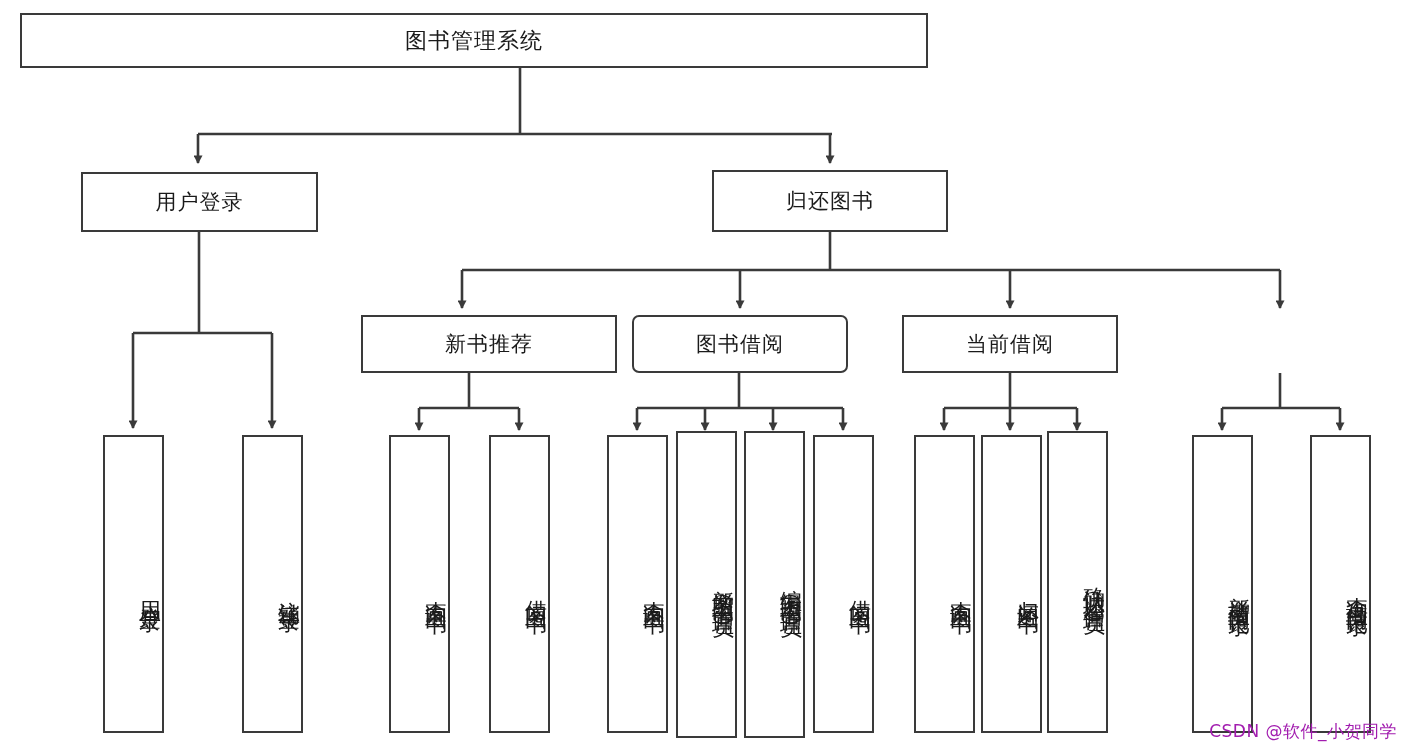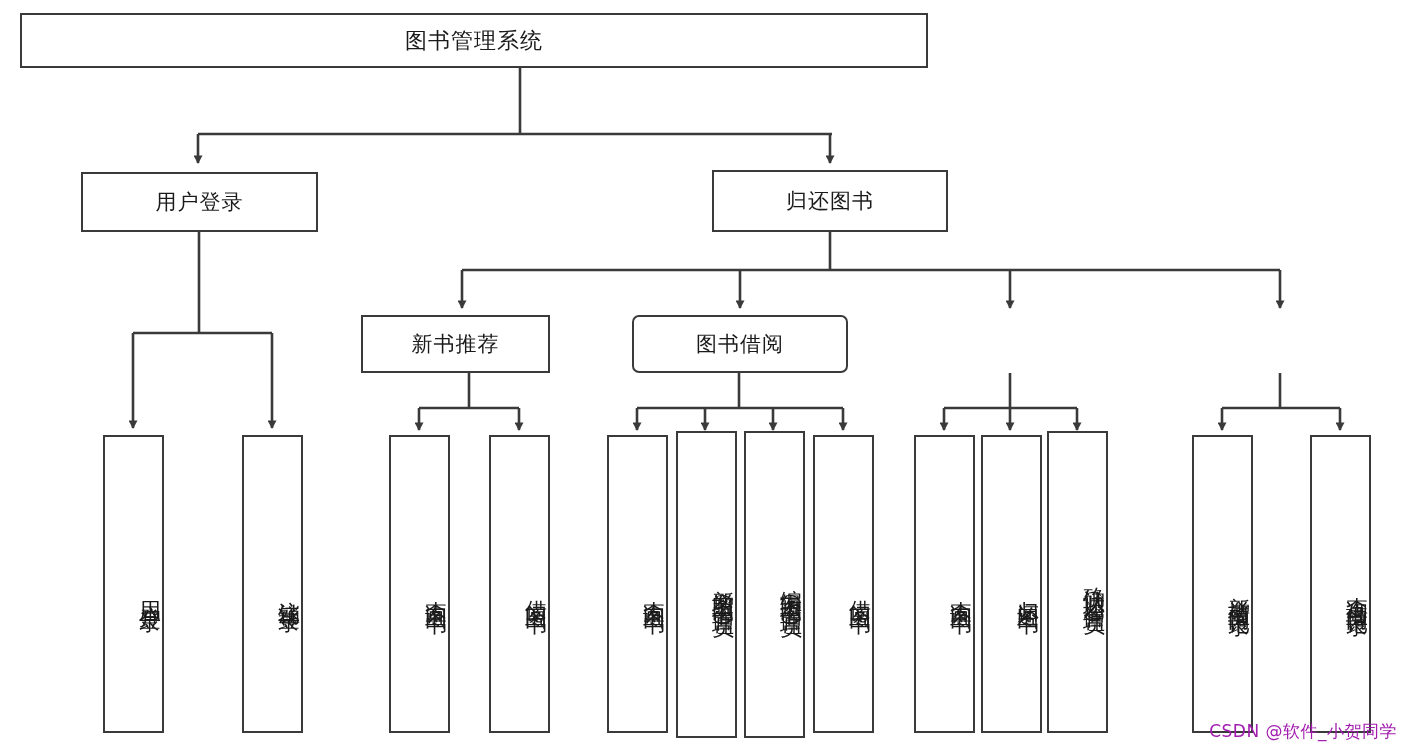--- a/index.html
+++ b/index.html
@@ -112,25 +112,28 @@
     <span>图书管理系统</span>
   </div>
 
   <div class="node horiz" style="left:81px;top:172px;width:237px;height:60px;">
     <span>用户登录</span>
   </div>
   <div class="node horiz" style="left:712px;top:170px;width:236px;height:62px;">
     <span>归还图书</span>
   </div>
 
-  <div class="node horiz" style="left:361px;top:315px;width:189px;height:58px;text-align:right;">
+  <div class="node horiz" style="left:361px;top:315px;width:256px;height:58px;text-align:right;">
     <span>新书推荐</span>
   </div>
   <div class="node horiz" style="left:632px;top:315px;width:216px;height:58px;border-radius:7px;">
     <span>图书借阅</span>
+  </div>
+  <div class="node horiz" style="left:902px;top:315px;width:216px;height:58px;">
+    <span>当前借阅</span>
   </div>
 
   <div class="node vert" style="left:103px;top:435px;width:61px;height:298px;">
     <span>用户登录</span>
   </div>
   <div class="node vert" style="left:242px;top:435px;width:61px;height:298px;">
     <span>注销登录</span>
   </div>
 
   <div class="node vert" style="left:389px;top:435px;width:61px;height:298px;">

